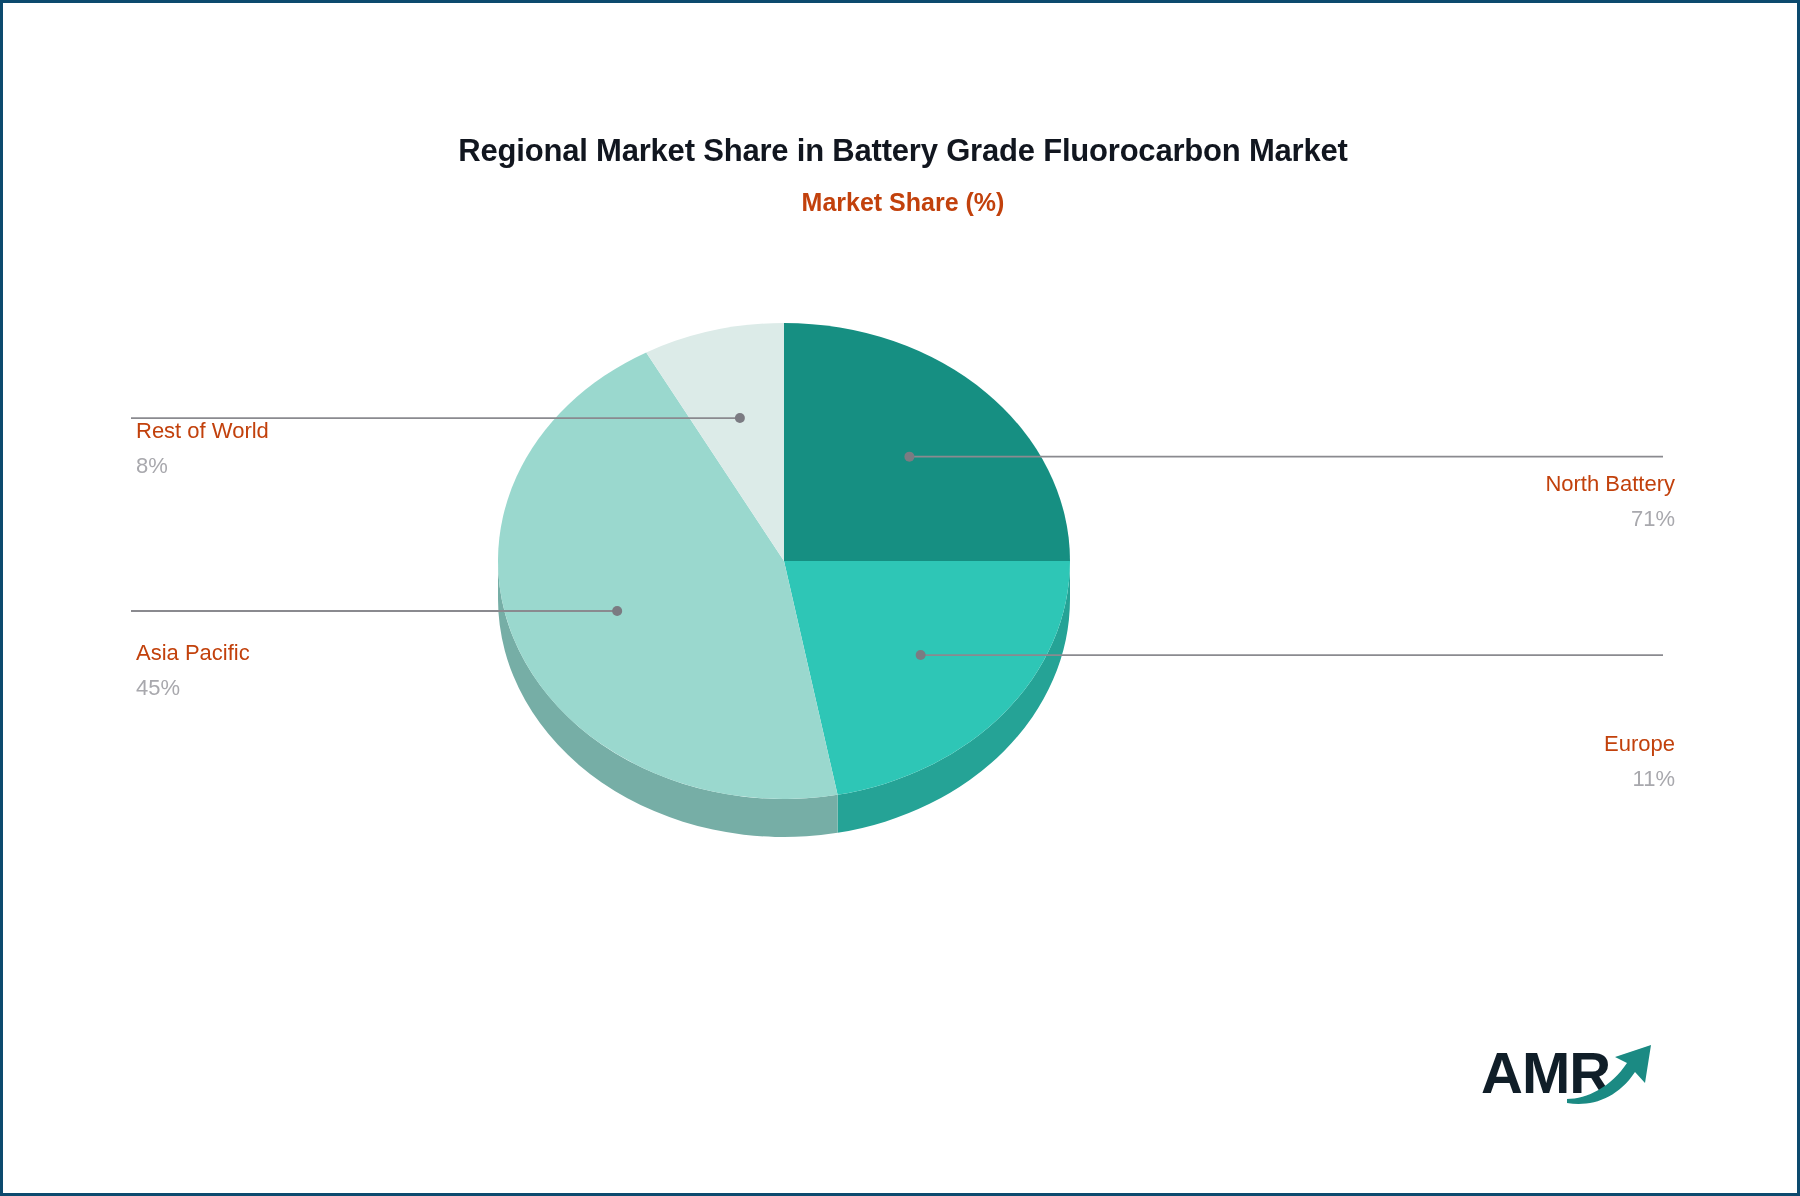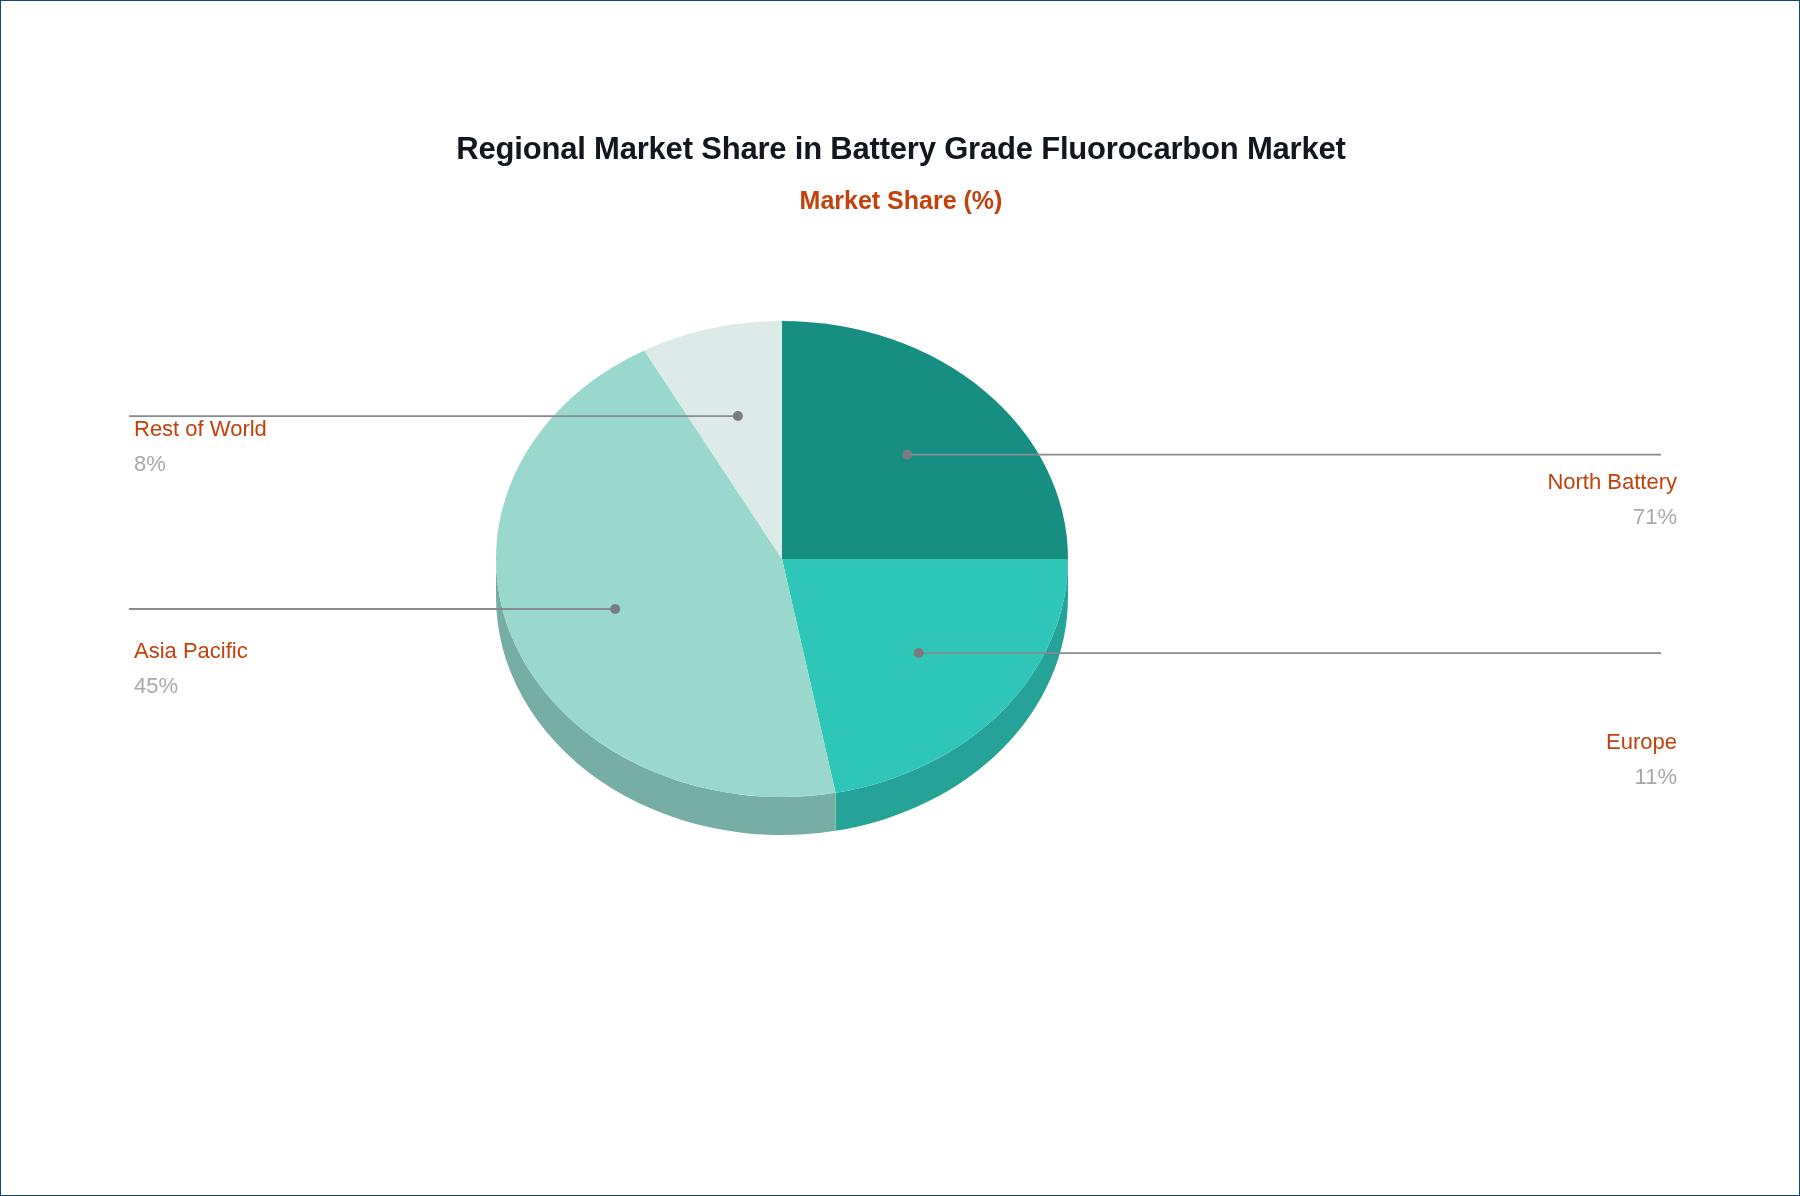--- a/index.html
+++ b/index.html
@@ -12,21 +12,21 @@
     background: #ffffff;
     font-family: "Liberation Sans", sans-serif;
     overflow: hidden;
   }
   #canvas {
     position: relative;
     width: 1800px;
     height: 1196px;
     background: #ffffff;
     box-sizing: border-box;
-    border: 1px solid #0c4a6e;
+    border: 3px solid #0c4a6e;
   }
 
   
   .title {
     position: absolute;
     top: 130px;
     left: 0;
     width: 1800px;
     text-align: center;
     font-size: 31px;
@@ -147,14 +147,20 @@
   <div class="callout right" id="callout-north-america">
     <span class="lbl">North Battery</span>
     <span class="val">71%</span>
   </div>
 
   <div class="callout right" id="callout-europe">
     <span class="lbl">Europe</span>
     <span class="val">11%</span>
   </div>
 
+  <div id="amr-logo">
+    <span class="amr-text">AMR</span>
+    <svg width="92" height="64" viewBox="0 0 92 64">
+      <path d="M2 58 C 22 58, 46 46, 62 22 L 50 16 L 86 4 L 80 42 L 70 31 C 52 58, 26 66, 2 62 Z" fill="#1b8a83"></path>
+    </svg>
+  </div>
 
 </div>
 
 </body></html>

